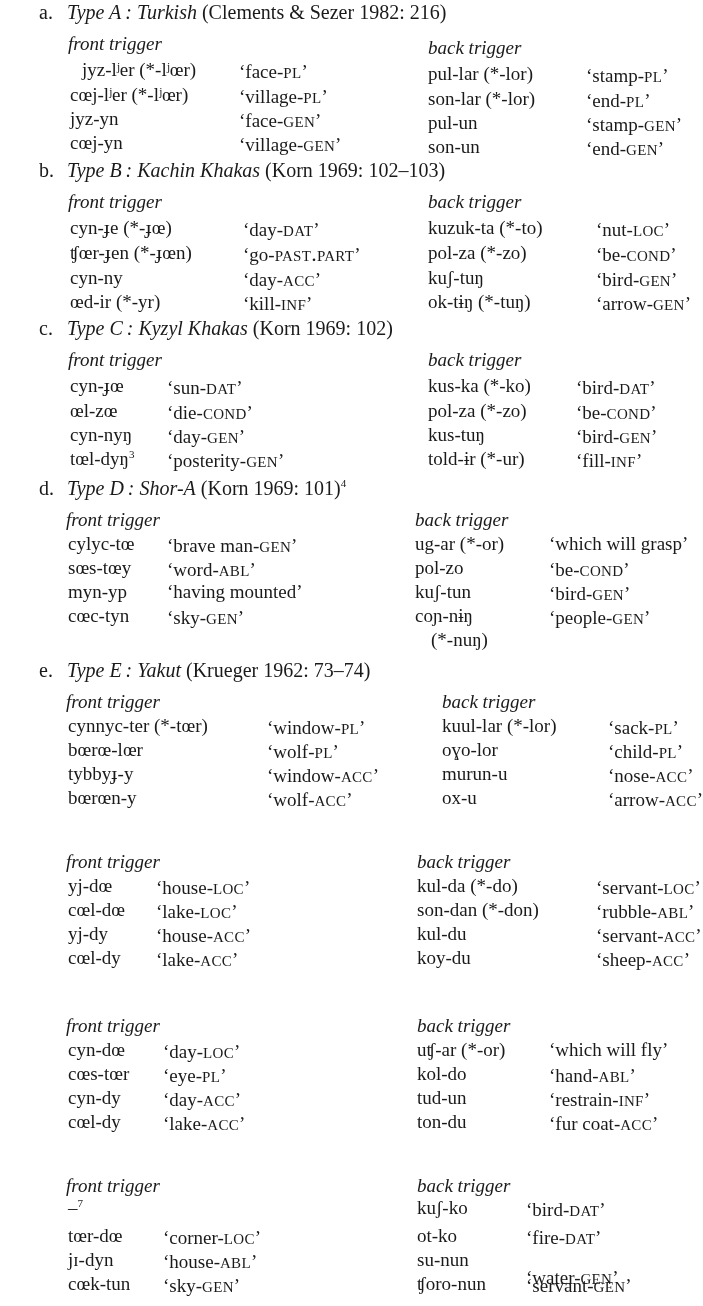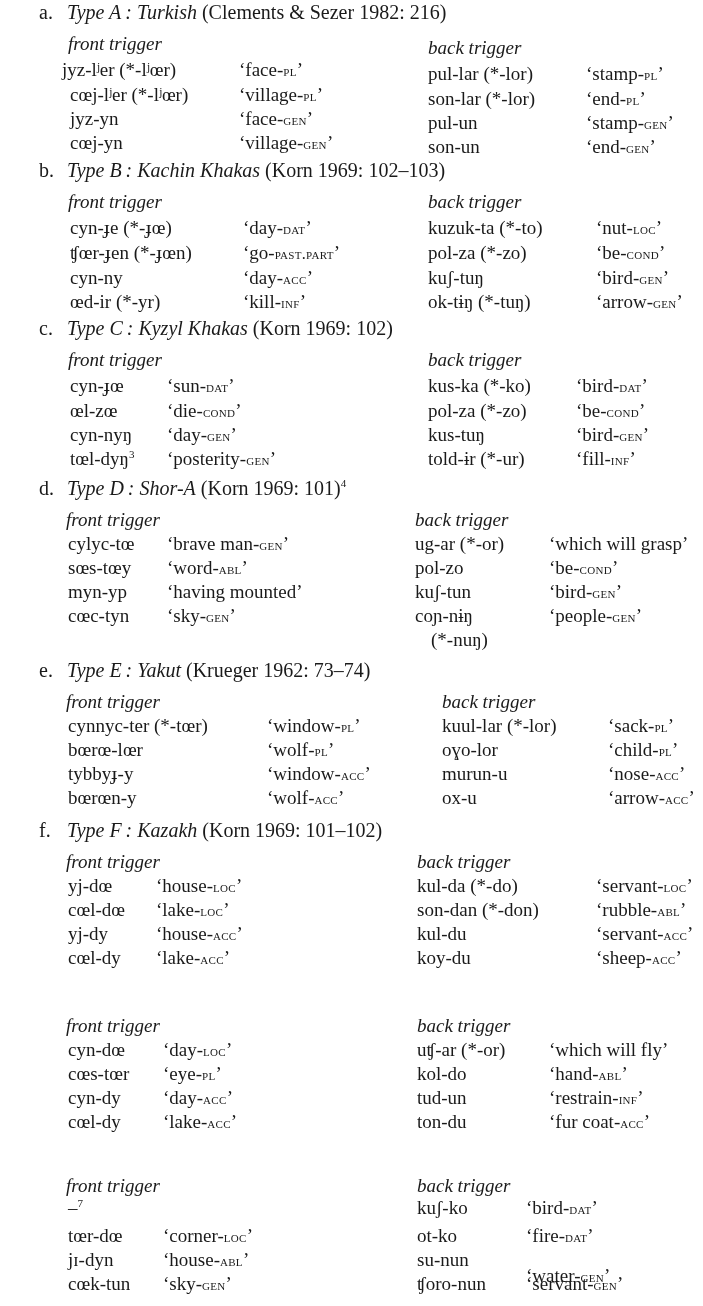--- a/index.html
+++ b/index.html
@@ -47,38 +47,38 @@
       font-style: italic;
       white-space: nowrap;
     }
     .row {
       position: absolute;
       white-space: nowrap;
     }
     .sc {
       font-variant: small-caps;
       text-transform: lowercase;
-      font-size: 16px;
+      font-size: 22px;
       letter-spacing: 0.3px;
     }
     sup.fn {
       font-size: 11px;
       vertical-align: 7px;
       line-height: 0;
     }
   </style>
 </head>
 <body>
 
 <div id="doc">
     <div class="section" style="top: 2px; height: 160px;">
       <div class="heading"><span class="letter">a.</span><span class="type">Type A</span><span class="type"> : </span><span class="type">Turkish</span><span> </span><span>(Clements &amp; Sezer 1982: 216)</span></div>
       <div class="col-head" style="left: 37px; top: 32px;">front trigger</div>
       <div class="col-head" style="left: 397px; top: 36px;">back trigger</div>
-      <div class="row" style="left: 31px; top: 58px;"><span>jyz-lʲer (*-lʲœr)</span></div>
+      <div class="row" style="left: 51px; top: 58px;"><span>jyz-lʲer (*-lʲœr)</span></div>
       <div class="row" style="left: 208px; top: 58px;"><span>‘face-</span><span class="sc">pl</span><span>’</span></div>
       <div class="row" style="left: 39px; top: 83px;"><span>cœj-lʲer (*-lʲœr)</span></div>
       <div class="row" style="left: 208px; top: 83px;"><span>‘village-</span><span class="sc">pl</span><span>’</span></div>
       <div class="row" style="left: 39px; top: 107px;"><span>jyz-yn</span></div>
       <div class="row" style="left: 208px; top: 107px;"><span>‘face-</span><span class="sc">gen</span><span>’</span></div>
       <div class="row" style="left: 39px; top: 131px;"><span>cœj-yn</span></div>
       <div class="row" style="left: 208px; top: 131px;"><span>‘village-</span><span class="sc">gen</span><span>’</span></div>
       <div class="row" style="left: 397px; top: 62px;"><span>pul-lar (*-lor)</span></div>
       <div class="row" style="left: 555px; top: 62px;"><span>‘stamp-</span><span class="sc">pl</span><span>’</span></div>
       <div class="row" style="left: 397px; top: 87px;"><span>son-lar (*-lor)</span></div>
@@ -167,21 +167,20 @@
       <div class="row" style="left: 411px; top: 56px;"><span>kuul-lar (*-lor)</span></div>
       <div class="row" style="left: 577px; top: 56px;"><span>‘sack-</span><span class="sc">pl</span><span>’</span></div>
       <div class="row" style="left: 411px; top: 80px;"><span>oɣo-lor</span></div>
       <div class="row" style="left: 577px; top: 80px;"><span>‘child-</span><span class="sc">pl</span><span>’</span></div>
       <div class="row" style="left: 411px; top: 104px;"><span>murun-u</span></div>
       <div class="row" style="left: 577px; top: 104px;"><span>‘nose-</span><span class="sc">acc</span><span>’</span></div>
       <div class="row" style="left: 411px; top: 128px;"><span>ox-u</span></div>
       <div class="row" style="left: 577px; top: 128px;"><span>‘arrow-</span><span class="sc">acc</span><span>’</span></div>
     </div>
     <div class="section" style="top: 820px; height: 160px;">
-      <div class="heading"><span class="letter">f.</span><span class="type">Type F</span><span class="type"> : </span><span class="type">Kazakh</span><span> </span><span>(Korn 1969: 101–102)</span></div>
       <div class="col-head" style="left: 35px; top: 32px;">front trigger</div>
       <div class="col-head" style="left: 386px; top: 32px;">back trigger</div>
       <div class="row" style="left: 37px; top: 56px;"><span>yj-dœ</span></div>
       <div class="row" style="left: 125px; top: 56px;"><span>‘house-</span><span class="sc">loc</span><span>’</span></div>
       <div class="row" style="left: 37px; top: 80px;"><span>cœl-dœ</span></div>
       <div class="row" style="left: 125px; top: 80px;"><span>‘lake-</span><span class="sc">loc</span><span>’</span></div>
       <div class="row" style="left: 37px; top: 104px;"><span>yj-dy</span></div>
       <div class="row" style="left: 125px; top: 104px;"><span>‘house-</span><span class="sc">acc</span><span>’</span></div>
       <div class="row" style="left: 37px; top: 128px;"><span>cœl-dy</span></div>
       <div class="row" style="left: 125px; top: 128px;"><span>‘lake-</span><span class="sc">acc</span><span>’</span></div>

